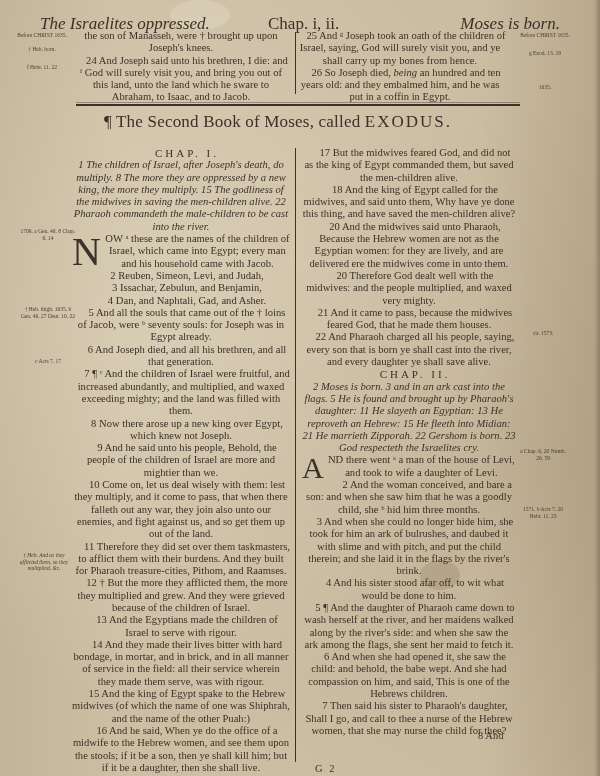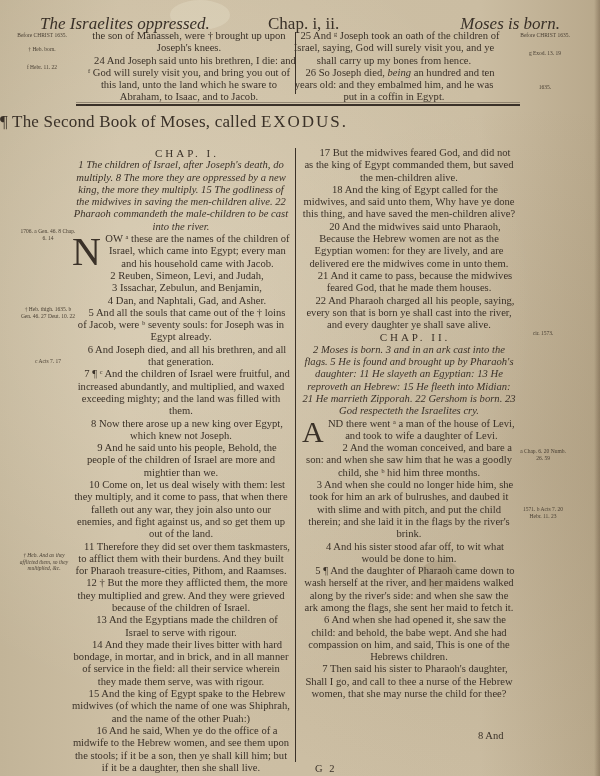--- a/index.html
+++ b/index.html
@@ -22,28 +22,28 @@
   .running-head { position: absolute; top: 14px; left: 40px; width: 520px; height: 16px; font-size: 17px; }
   .rh-left { position: absolute; left: 0; font-style: italic; }
   .rh-center { position: absolute; left: 228px; }
   .rh-right { position: absolute; right: 0; font-style: italic; }
 
   .col { position: absolute; font-size: 10.6px; line-height: 12.3px; text-align: justify; }
   .col p { margin: 0; text-indent: 12px; text-align: center; }
   .col p.noindent { text-indent: 0; }
   .col .it { font-style: italic; }
 
-  .top-left { left: 72px; top: 30px; width: 218px; margin-left: 8px; }
-  .top-right { left: 288px; top: 30px; width: 212px; }
+  .top-left { left: 72px; top: 30px; width: 218px; }
+  .top-right { left: 294px; top: 30px; width: 212px; }
   .col-rule-top { position: absolute; left: 295px; top: 32px; width: 1px; height: 62px; background: #3a3128; }
 
   .hrule { position: absolute; left: 76px; top: 104px; width: 444px; height: 2px; background: #3a3128; }
   .hrule2 { position: absolute; left: 76px; top: 102px; width: 444px; height: 1px; background: #5a4e40; opacity: .5; }
 
-  .book-title { position: absolute; left: 0; top: 112px; width: 556px; text-align: left; font-size: 17px; letter-spacing: 0.2px; }
+  .book-title { position: absolute; left: 0; top: 112px; width: 556px; text-align: center; font-size: 17px; letter-spacing: 0.2px; }
   .book-title .caps { letter-spacing: 2px; }
 
   .chap-head { text-align: center; letter-spacing: 3px; font-size: 11px; margin: 0; }
   .summary { font-style: italic; text-indent: 0 !important; padding-left: 0; }
 
   .main-left { left: 72px; top: 147px; width: 218px; }
   .main-right { left: 302px; top: 147px; width: 214px; }
   .col-rule-main { position: absolute; left: 295px; top: 148px; width: 1px; height: 614px; background: #3a3128; }
 
   .dropcap { float: left; font-size: 40px; line-height: 34px; margin: 2px 4px 0 0; }
@@ -124,20 +124,21 @@
     <p>15 And the king of Egypt spake to the Hebrew midwives (of which the name of one was Shiphrah, and the name of the other Puah:)</p>
     <p>16 And he said, When ye do the office of a midwife to the Hebrew women, and see them upon the stools; if it be a son, then ye shall kill him; but if it be a daughter, then she shall live.</p>
   </div>
 
   <div class="col-rule-main"></div>
 
   <div class="col main-right">
     <p>17 But the midwives feared God, and did not as the king of Egypt commanded them, but saved the men-children alive.</p>
     <p>18 And the king of Egypt called for the midwives, and said unto them, Why have ye done this thing, and have saved the men-children alive?</p>
     <p>20 And the midwives said unto Pharaoh, Because the Hebrew women are not as the Egyptian women: for they are lively, and are delivered ere the midwives come in unto them.</p>
+    <p>20 Therefore God dealt well with the midwives: and the people multiplied, and waxed very mighty.</p>
     <p>21 And it came to pass, because the midwives feared God, that he made them houses.</p>
     <p>22 And Pharaoh charged all his people, saying, every son that is born ye shall cast into the river, and every daughter ye shall save alive.</p>
     <p class="chap-head">CHAP. II.</p>
     <p class="summary">2 Moses is born. 3 and in an ark cast into the flags. 5 He is found and brought up by Pharaoh's daughter: 11 He slayeth an Egyptian: 13 He reproveth an Hebrew: 15 He fleeth into Midian: 21 He marrieth Zipporah. 22 Gershom is born. 23 God respecteth the Israelites cry.</p>
     <p class="noindent"><span class="dropcap-sm">A</span><span>ND there went ᵃ a man of the house of Levi, and took to wife a daughter of Levi.</span></p>
     <p>2 And the woman conceived, and bare a son: and when she saw him that he was a goodly child, she ᵇ hid him three months.</p>
     <p>3 And when she could no longer hide him, she took for him an ark of bulrushes, and daubed it with slime and with pitch, and put the child therein; and she laid it in the flags by the river's brink.</p>
     <p>4 And his sister stood afar off, to wit what would be done to him.</p>
     <p>5 ¶ And the daughter of Pharaoh came down to wash herself at the river, and her maidens walked along by the river's side: and when she saw the ark among the flags, she sent her maid to fetch it.</p>
     <p>6 And when she had opened it, she saw the child: and behold, the babe wept. And she had compassion on him, and said, This is one of the Hebrews children.</p>

